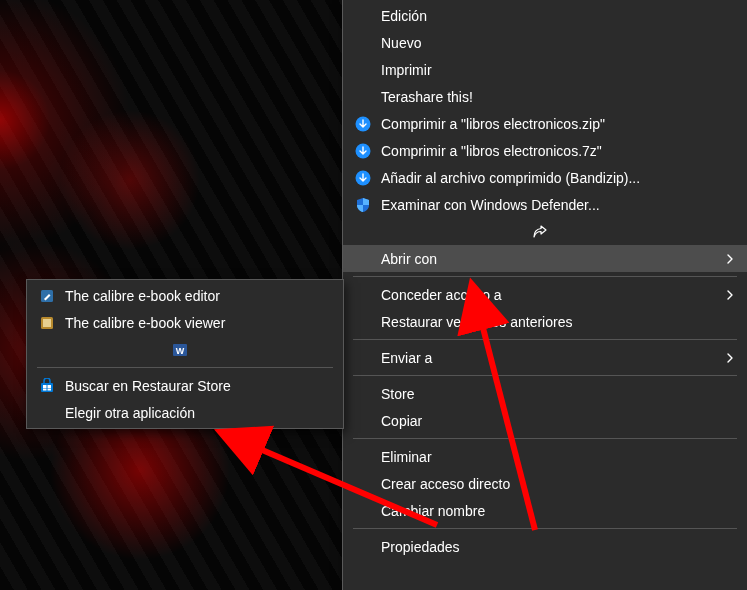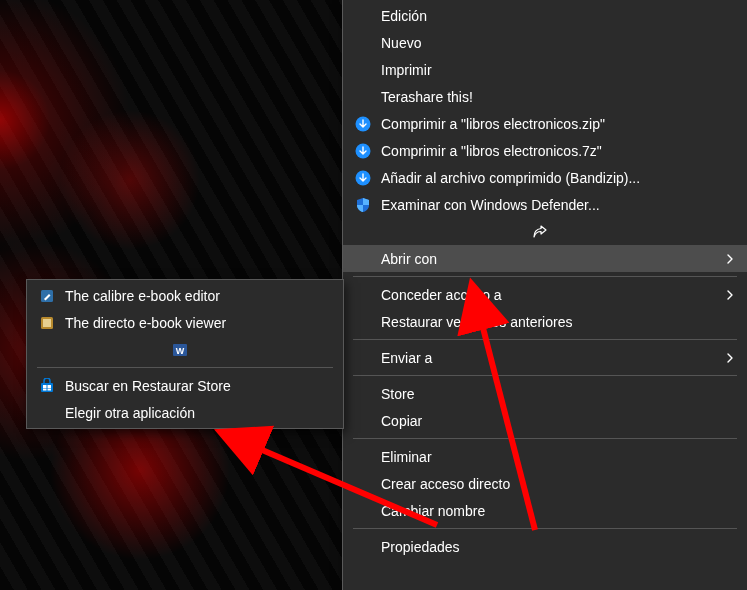--- a/index.html
+++ b/index.html
@@ -233,21 +233,21 @@
       </span>
       <span class="label">The calibre e-book editor</span>
     </div>
     <div class="item">
       <span class="icon-slot">
         <svg class="ic-svg" viewBox="0 0 16 16">
           <rect x="2" y="2" width="12" height="12" rx="1.5" fill="#b88a2e"></rect>
           <rect x="4" y="4" width="8" height="8" fill="#e8d090"></rect>
         </svg>
       </span>
-      <span class="label">The directo e-book viewer</span>
+      <span class="label">The calibre e-book viewer</span>
     </div>
     <div class="item">
       <span class="icon-slot">
         <svg class="ic-svg" viewBox="0 0 16 16">
           <rect x="1" y="2" width="14" height="12" rx="1" fill="#2b579a"></rect>
           <text x="8" y="12" text-anchor="middle" font-size="9" font-family="Segoe UI, sans-serif" font-weight="bold" fill="#fff">W</text>
         </svg>
       </span>
     </div>
     <div class="sep"></div>

